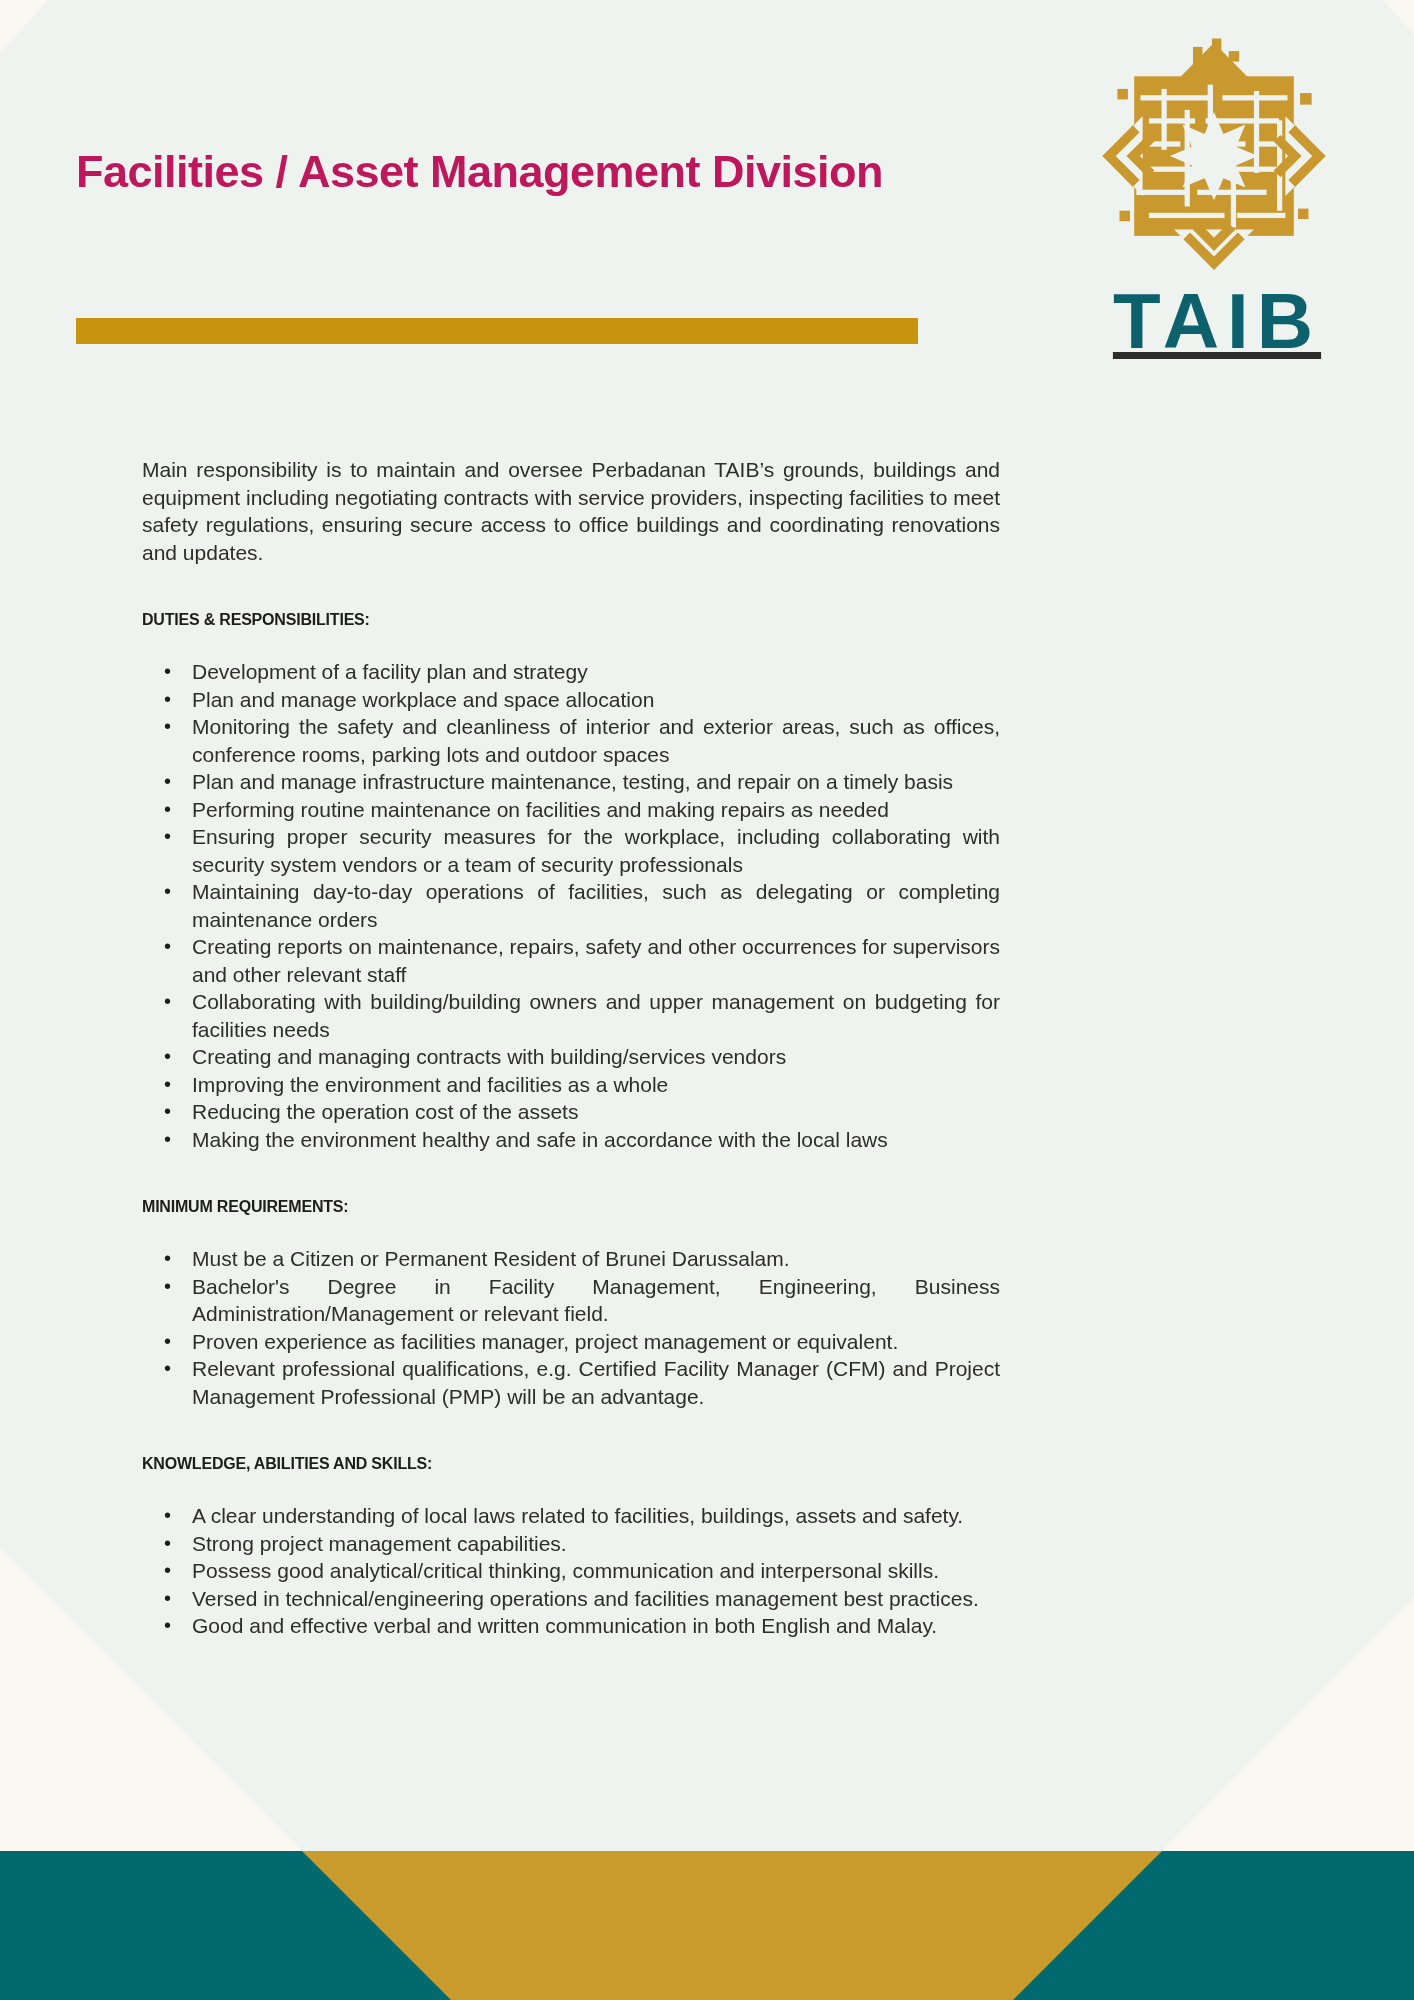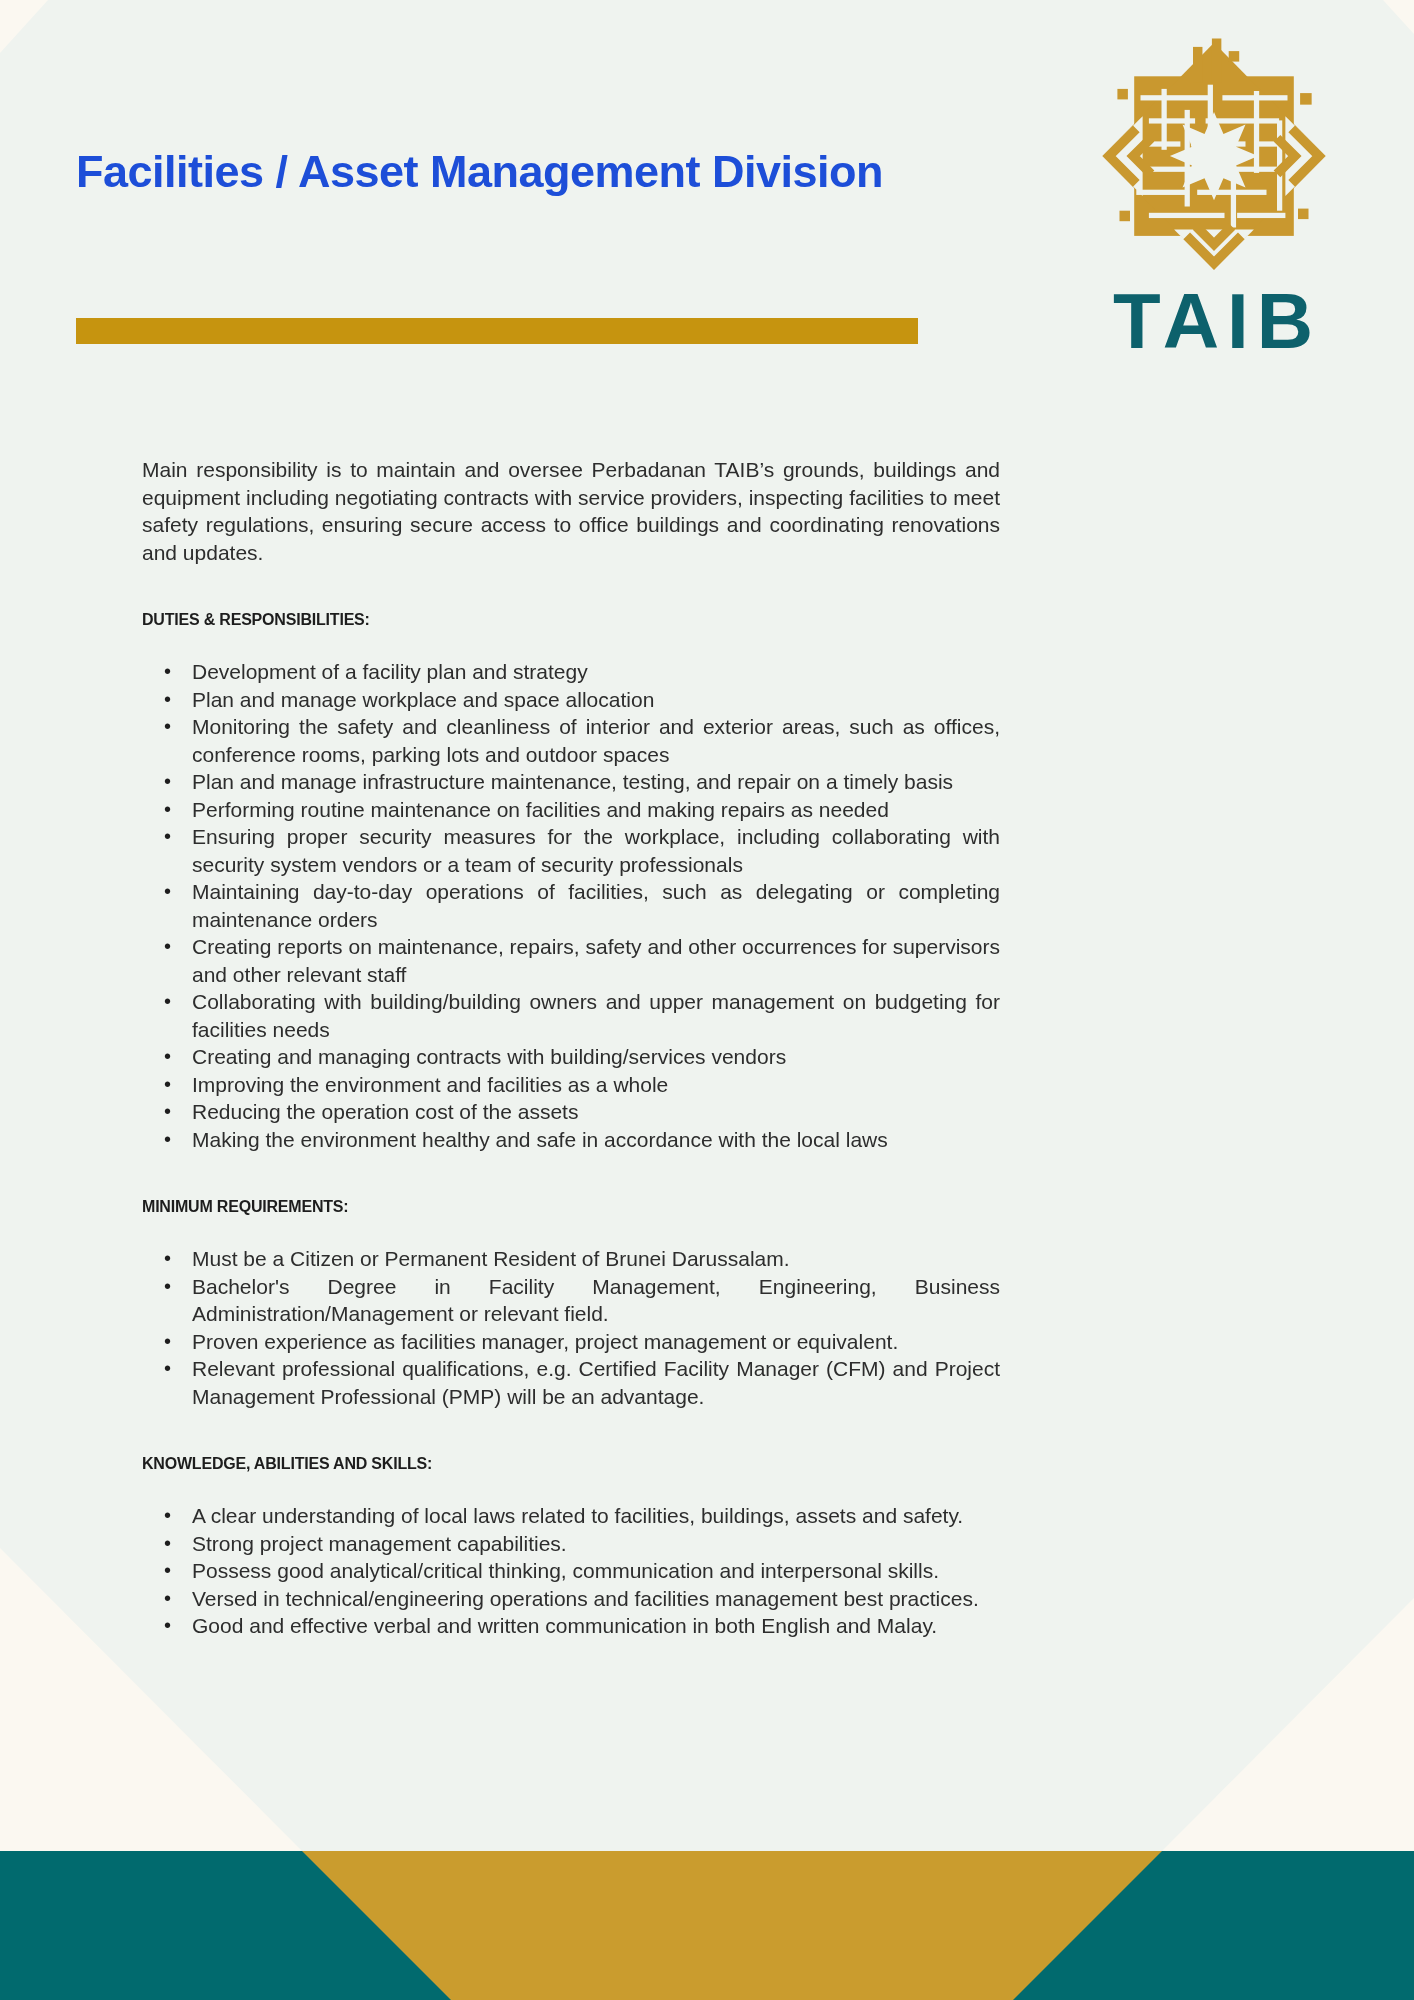--- a/index.html
+++ b/index.html
@@ -5,28 +5,28 @@
   html,body{margin:0;padding:0;background:#888;}
   .page{
     position:relative;width:1414px;height:2000px;margin:0 auto;
     background:#fbf8f1;overflow:hidden;
     font-family:"Liberation Sans",sans-serif;color:#2d2d2d;
   }
   .bg{position:absolute;inset:0;width:1414px;height:2000px;display:block;}
   .page-title{
     position:absolute;left:76px;top:148px;width:900px;
     font-size:45px;font-weight:800;letter-spacing:-0.5px;
-    color:#1d4ed8;line-height:1.05;
+    color:#be185d;line-height:1.05;
   }
   .divider-bar{
     position:absolute;left:76px;top:318px;width:842px;height:26px;
     background:#c6940f;
   }
   .logo{
-    position:absolute;left:1083px;top:28px;width:262px;text-align:center;
+    position:absolute;left:1083px;top:28px;width:262px;text-align:center;text-decoration:underline;
   }
   .logo .emblem{display:block;margin:0 auto;}
   .logo .brand{
     font-size:78px;font-weight:800;letter-spacing:8px;color:#0d616c;
     line-height:1;margin-top:2px;margin-left:6px;
   }
   .content{
     position:absolute;left:142px;top:424px;width:858px;
     font-size:21px;line-height:27.5px;margin-top:32px;
   }

